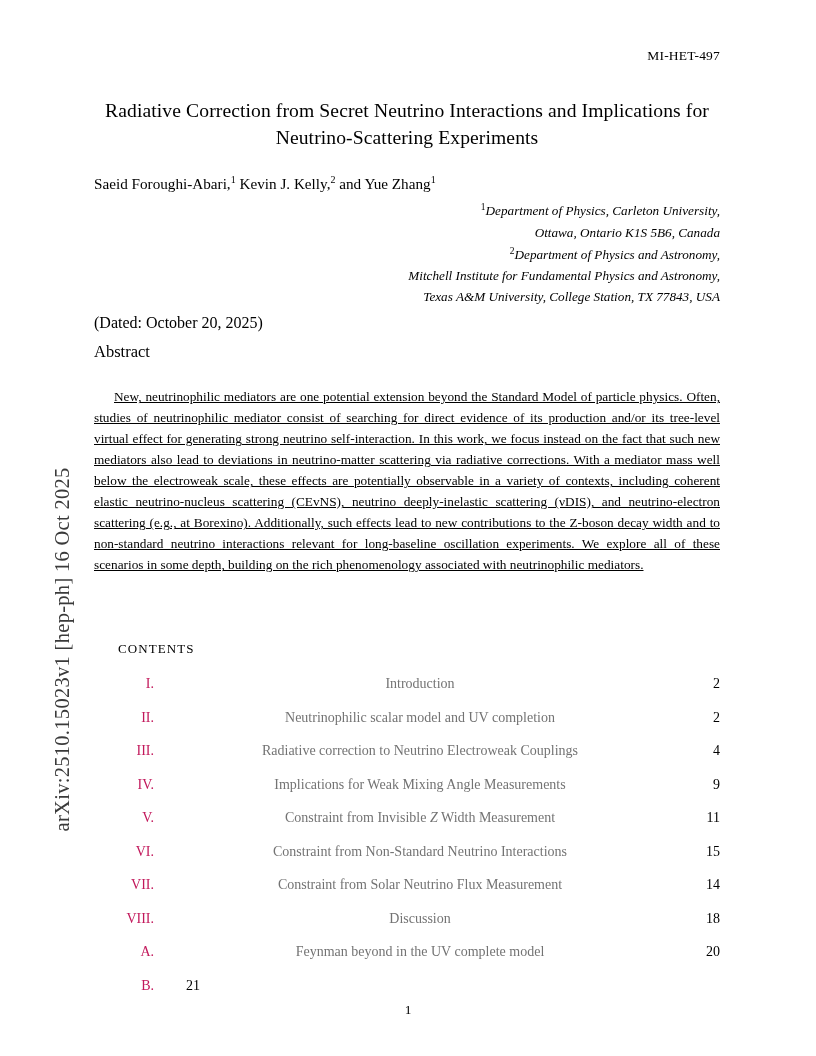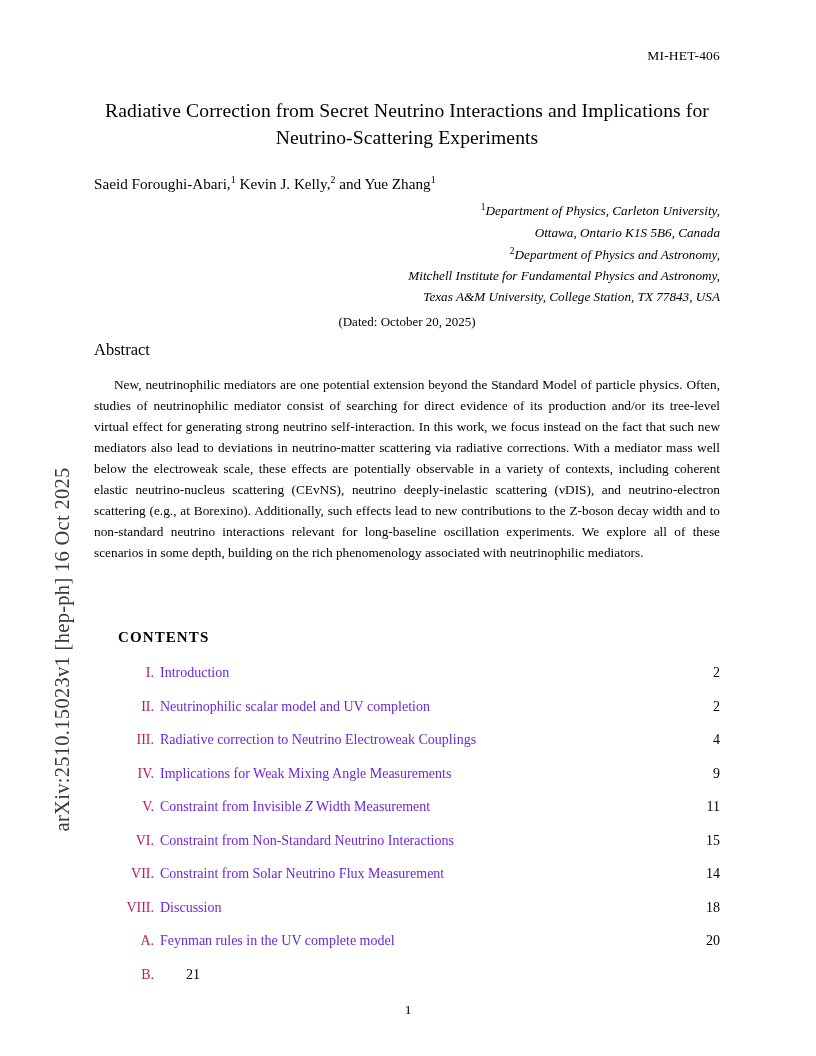--- a/index.html
+++ b/index.html
@@ -70,68 +70,69 @@
     margin-top: 6px;
     text-align: right;
     font-size: 13.2px;
     font-style: italic;
     line-height: 1.58;
   }
   .affil sup { font-size: 9.5px; vertical-align: super; font-style: normal; }
 
   .dated {
     margin-top: 7px;
-    text-align: center;
-    font-size: 13px;
+    font-size: 16px;
   }
 
   .abstract-head {
     margin-top: 10px;
     text-align: left;
     font-size: 16.5px;
   }
 
   .abstract-body {
-    margin-top: 14px;
+    margin-top: 24px;
     font-size: 13.3px;
     line-height: 1.58;
     text-align: justify;
     text-justify: inter-word;
     text-indent: 20px;
     hyphens: auto;
+    text-decoration: underline;
   }
 
   .contents-head {
     margin-top: 66px;
     margin-left: 24px;
-    font-size: 15px;
+    font-size: 13px;
     letter-spacing: 1.1px;
     font-variant: small-caps;
-    font-weight: bold;
+    font-weight: normal;
   }
 
   .toc {
     margin-top: 19px;
     font-size: 14px;
   }
   .toc-row {
     display: flex;
     align-items: baseline;
     margin-bottom: 17.5px;
   }
   .toc-num {
     width: 60px;
     text-align: right;
     padding-right: 6px;
     color: #c2185b;
     flex: none;
   }
   .toc-label {
-    color: #6d28d9;
+    color: #737373;
     flex: 1 1 auto;
+    text-align: center;
   }
   .toc-page {
     width: 40px;
     text-align: right;
     color: #000;
     flex: none;
   }
   .toc-row.appendix .toc-num { width: 60px; }
   .toc-row.refs .toc-num { width: 60px; }
   .toc-label i { font-style: italic; }
@@ -147,21 +148,21 @@
 </style>
 </head>
 <body>
 
 <div class="page">
 
   <div class="arxiv-stamp">arXiv:2510.15023v1  [hep-ph]  16 Oct 2025</div>
 
   <div class="content">
 
-    <div class="report-number">MI-HET-406</div>
+    <div class="report-number">MI-HET-497</div>
 
     <div class="title">Radiative Correction from Secret Neutrino Interactions and Implications for Neutrino-Scattering Experiments</div>
 
     <div class="authors">
       Saeid Foroughi-Abari,<sup>1</sup> Kevin J. Kelly,<sup>2</sup> and Yue Zhang<sup>1</sup>
     </div>
 
     <div class="affil">
       <div><sup>1</sup>Department of Physics, Carleton University,</div>
       <div>Ottawa, Ontario K1S 5B6, Canada</div>
@@ -223,21 +224,21 @@
       </div>
 
       <div class="toc-row">
         <span class="toc-num">VIII.</span>
         <span class="toc-label">Discussion</span>
         <span class="toc-page">18</span>
       </div>
 
       <div class="toc-row appendix">
         <span class="toc-num">A.</span>
-        <span class="toc-label">Feynman rules in the UV complete model</span>
+        <span class="toc-label">Feynman beyond in the UV complete model</span>
         <span class="toc-page">20</span>
       </div>
 
       <div class="toc-row appendix">
         <span class="toc-num">B.</span>
         <span class="toc-page">21</span>
       </div>
 
 
     </div>

